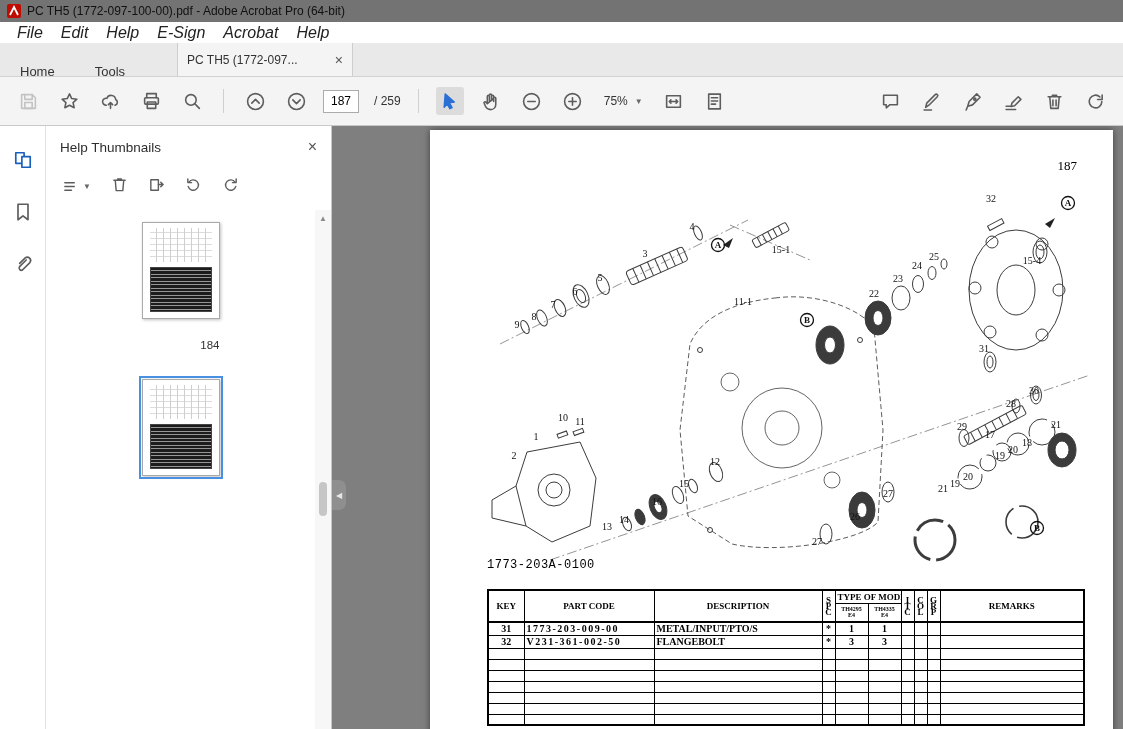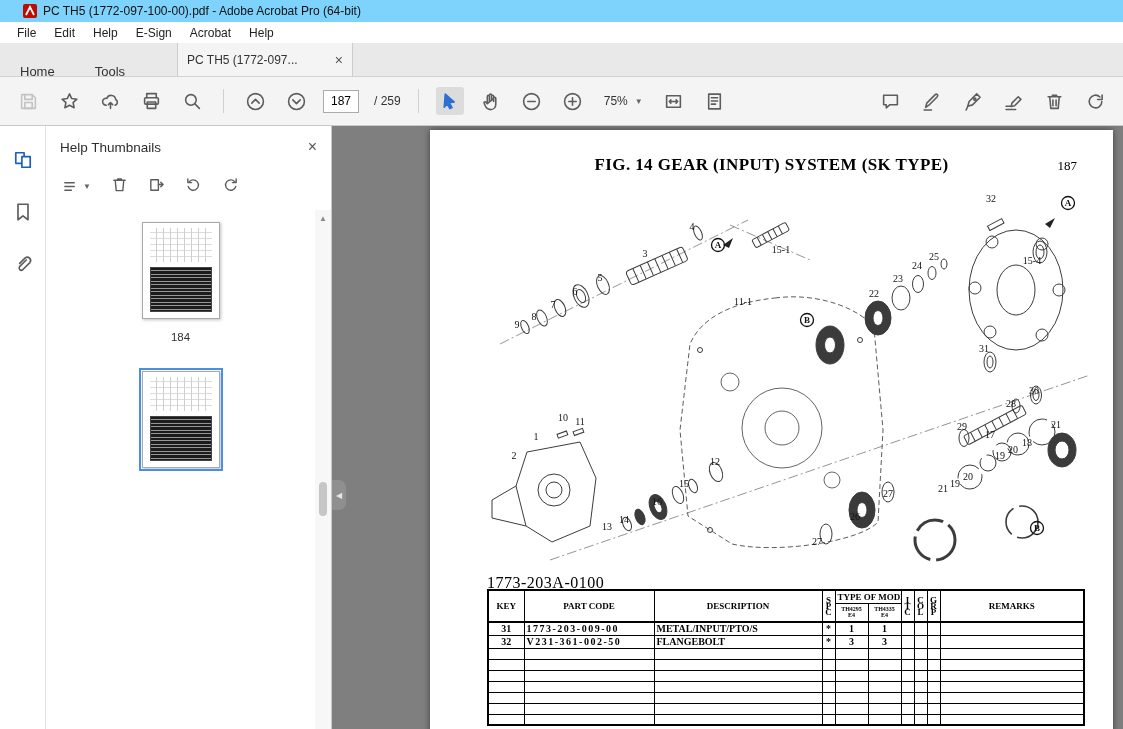--- a/index.html
+++ b/index.html
@@ -1,26 +1,26 @@
 <!DOCTYPE html>
 <html><head>
 <meta charset="utf-8">
 <style>
   * { box-sizing: border-box; margin: 0; padding: 0; }
   html,body { width:1123px; height:729px; overflow:hidden; }
   body { font-family:"Liberation Sans",sans-serif; background:#fff; position:relative; font-size:12px; color:#222; }
 
   
-  .titlebar { height:22px; display:flex; align-items:center; gap:6px; padding-left:23px; background:#7dd3fc; }
+  .titlebar { height:22px; display:flex; align-items:center; gap:6px; padding-left:7px; background:#737373; }
   .acro-icon { width:14px; height:14px; background:#c00c00; border-radius:2px; flex:0 0 auto; display:flex; align-items:center; justify-content:center; }
   .title-text { font-size:12px; color:#111; }
 
   
   .menubar { height:21px; display:flex; align-items:center; padding-left:8px; background:#fff; }
-  .menu-item { padding:0 9px; font-size:12px; color:#222; cursor:default; }
+  .menu-item { padding:0 9px; font-size:16px; color:#222; cursor:default;font-style:italic; }
 
   
   .tabbar { height:34px; background:#e9e9e9; border-bottom:1px solid #d2d2d2; display:flex; align-items:stretch; }
   .app-tab { padding:12px 20px; line-height:33px; font-size:13px; color:#333; }
   .doc-tab { margin-left:32px; width:176px; background:#f4f4f4; border-left:1px solid #cdcdcd; border-right:1px solid #cdcdcd;
              display:flex; align-items:center; gap:8px; padding:0 9px; font-size:12px; color:#333; }
   .doc-tab .close { margin-left:auto; color:#555; font-size:14px; }
 
   
   .toolbar { height:49px; background:#f4f4f4; border-bottom:1px solid #c9c9c9; display:flex; align-items:center; padding:0 14px; gap:13px; }
@@ -42,21 +42,21 @@
   .rail .ic { width:20px; height:20px; }
   .rail .active .ic { stroke:#1b5fbd; }
 
   .panel { width:286px; background:#fff; border-right:1px solid #c8c8c8; position:relative; overflow:hidden; flex:0 0 auto; }
   .panel-header { height:42px; display:flex; align-items:center; padding:0 14px; font-size:13.5px; color:#2e2e2e; }
   .panel-close { margin-left:auto; font-size:16px; color:#555; }
   .panel-tools { height:36px; display:flex; align-items:center; gap:20px; padding:0 16px; }
   .panel-tools .ic { width:17px; height:17px; }
   .opt-group { display:flex; align-items:center; gap:4px; }
   .thumb-list { position:absolute; top:84px; bottom:0; left:0; right:16px; display:flex; flex-direction:column; align-items:center; padding-top:12px; gap:28px; overflow:hidden; }
-  .thumb-item { display:flex; flex-direction:column; align-items:center; gap:12px; }
+  .thumb-item { display:flex; flex-direction:column; align-items:flex-end; gap:20px; }
   .thumb-img { width:78px; height:97px; background:#fff; border:1px solid #a9a9a9; box-shadow:1px 1px 3px rgba(0,0,0,.25); position:relative; }
   .thumb-item.selected .thumb-img { outline:2px solid #4a90e2; outline-offset:1px; }
   .thumb-sketch { position:absolute; top:5px; left:7px; right:7px; height:34px;
      background: repeating-linear-gradient(90deg, transparent 0 6px, #cfcfcf 6px 7px),
                  repeating-linear-gradient(0deg, transparent 0 5px, #dcdcdc 5px 6px); }
   .thumb-table { position:absolute; left:7px; right:7px; top:44px; bottom:6px; border:1px solid #444;
      background: repeating-linear-gradient(180deg,#1c1c1c 0 2.5px,#969696 2.5px 3.5px); }
   .thumb-label { font-size:11.5px; color:#333; }
   .panel-scroll { position:absolute; top:84px; bottom:0; right:0; width:16px; background:#f7f7f7; }
   .scroll-up { width:16px; height:16px; display:flex; align-items:center; justify-content:center; color:#8a8a8a; font-size:8px; }
@@ -64,21 +64,21 @@
 
   .docview { flex:1; background:#7f7f7f; position:relative; overflow:hidden; }
   .collapse-handle { position:absolute; left:0; top:354px; width:14px; height:30px; background:#8f8f8f; border-radius:0 7px 7px 0;
      display:flex; align-items:center; justify-content:center; color:#e6e6e6; font-size:8px; }
 
   
   .pdf-page { position:absolute; left:98px; top:4px; width:683px; height:940px; background:#fff; box-shadow:0 0 7px rgba(0,0,0,.5); font-family:"Liberation Serif",serif; color:#000; }
   .pg-num { position:absolute; top:28px; right:36px; font-size:13px; }
   .pg-title { position:absolute; top:25px; left:0; width:100%; text-align:center; font-size:17px; font-weight:bold; letter-spacing:.4px; }
   #diagram { position:absolute; top:55px; left:0; }
-  .fig-code { position:absolute; top:444px; left:57px; font-size:16px; letter-spacing:.5px; }
+  .fig-code { position:absolute; top:428px; left:57px; font-size:12px; letter-spacing:.5px;font-family:Liberation Mono, monospace; }
 
   .parts-table { position:absolute; top:459px; left:57px; border-collapse:collapse; border:2px solid #000; table-layout:fixed; width:596px; }
   .parts-table th, .parts-table td { border:1px solid #000; padding:0 2px; overflow:hidden; white-space:nowrap; }
   .parts-table thead { border-bottom:2px solid #000; }
   .parts-table th { font-weight:bold; font-size:9px; text-align:center; }
   .h1 th { height:13px; }
   .h2 th { height:19px; font-size:6px; line-height:6.5px; white-space:normal; }
   .th-tom { font-size:6.5px; }
   .th-vert { font-size:6px; line-height:6px; padding:0; }
   .data-row td { height:13px; font-size:10px; font-weight:bold; }
@@ -332,21 +332,20 @@
       <div class="scroll-up">▲</div>
       <div class="scroll-thumb"></div>
     </div>
   </div>
 
   <div class="docview">
     <div class="collapse-handle">◀</div>
 
     <div class="pdf-page">
       <div class="pg-num">187</div>
-      <div class="pg-title">FIG. 14  GEAR (INPUT) SYSTEM (SK TYPE)</div>
 
       <svg id="diagram" width="683" height="430" viewBox="0 55 683 430">
         <g class="axes">
           <line x1="70" y1="214" x2="318" y2="90"></line>
           <line x1="120" y1="430" x2="660" y2="245"></line>
           <line x1="300" y1="95" x2="380" y2="130"></line>
         </g>
         <g class="parts">
 
           <ellipse cx="95" cy="197" rx="3.5" ry="7" transform="rotate(-24 95 197)"></ellipse>

